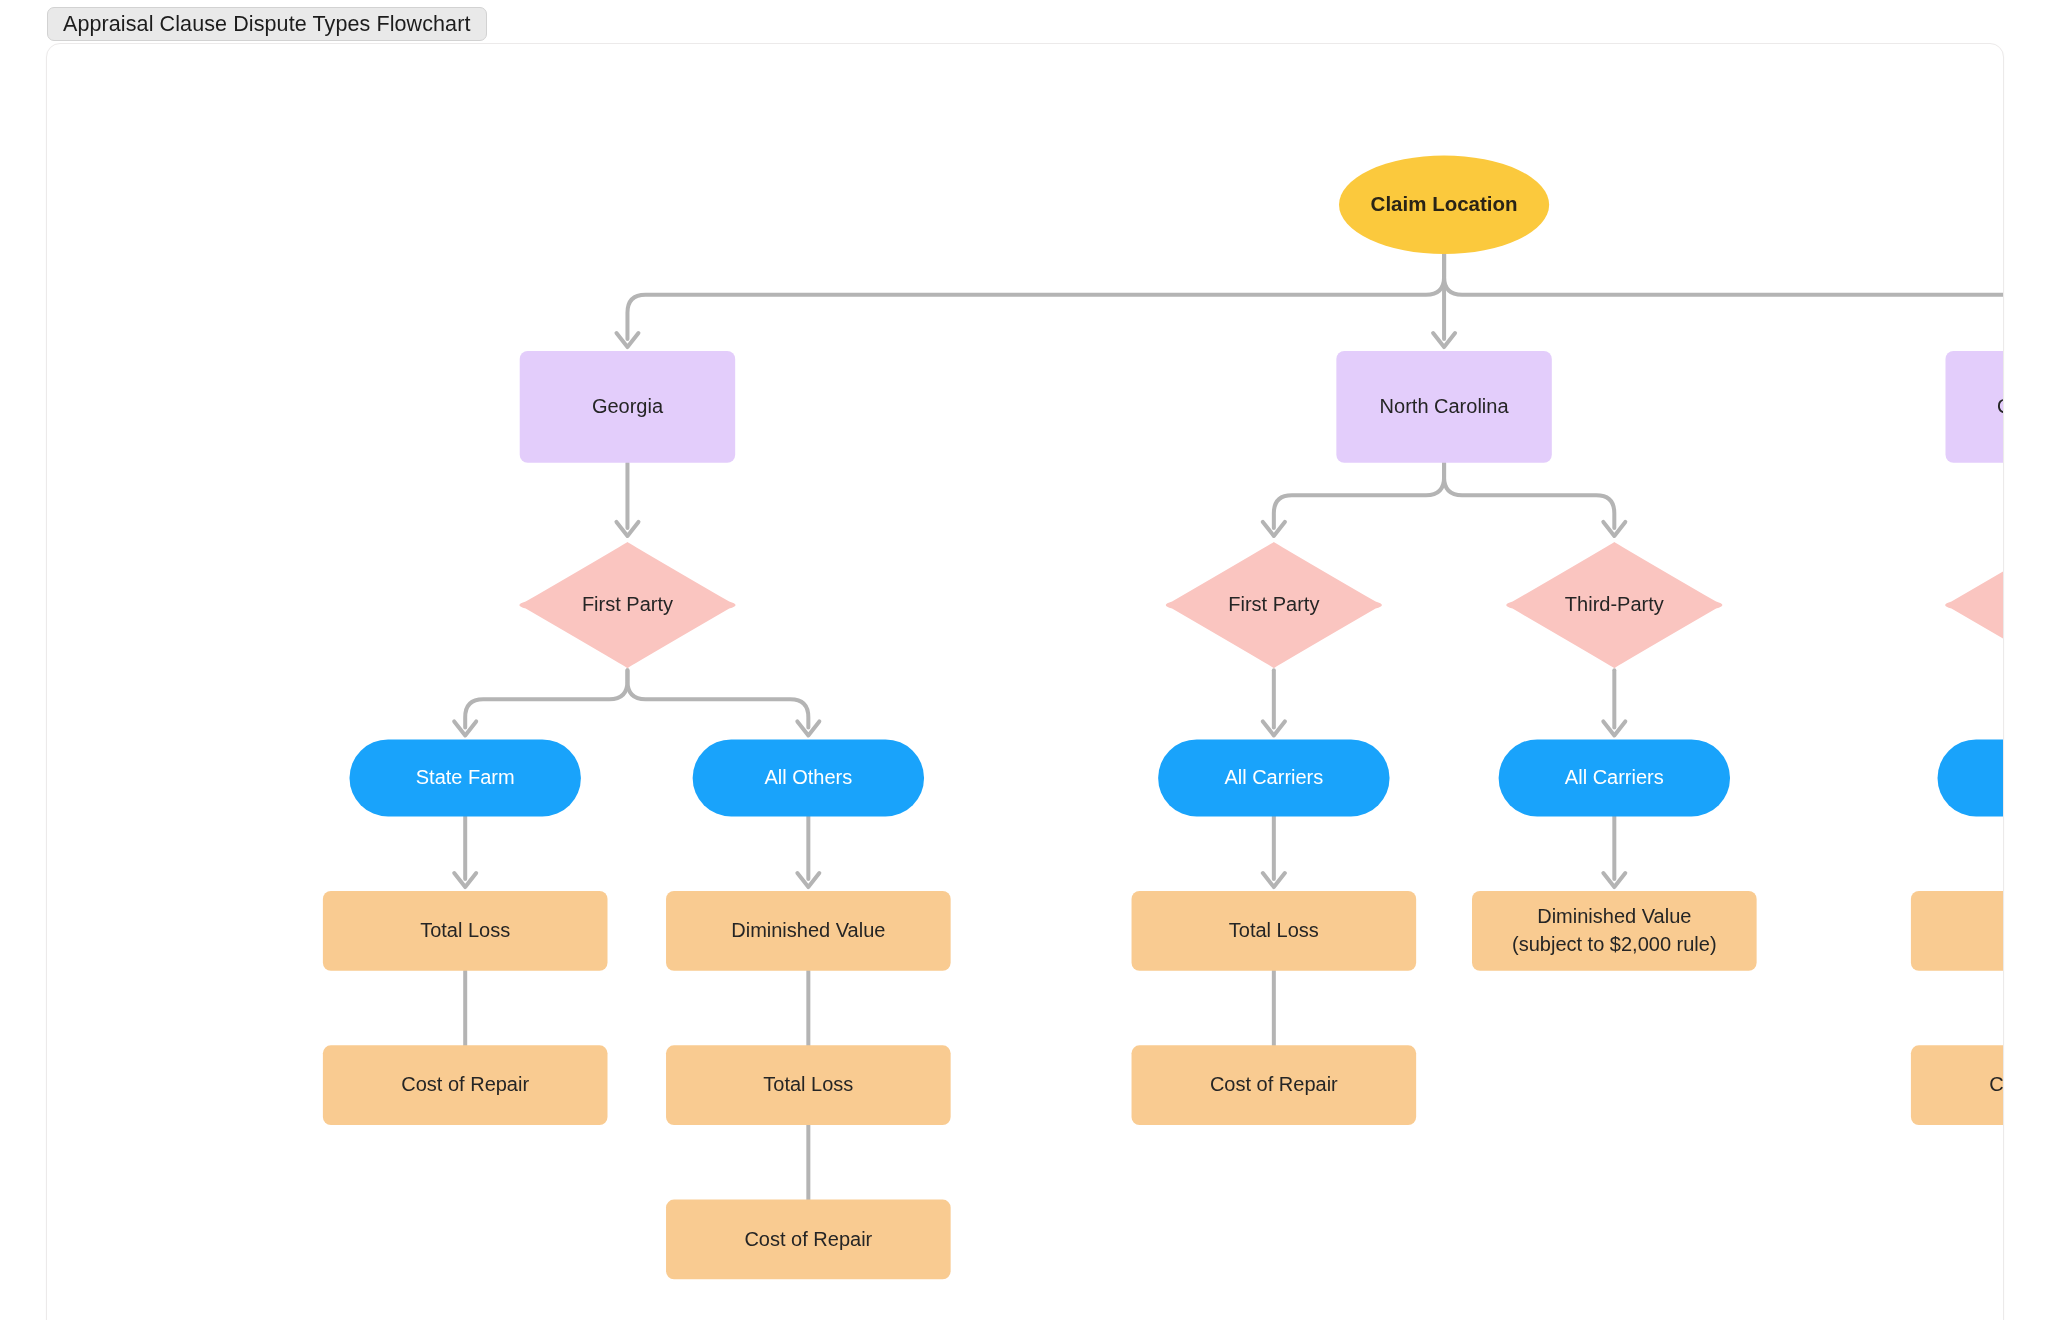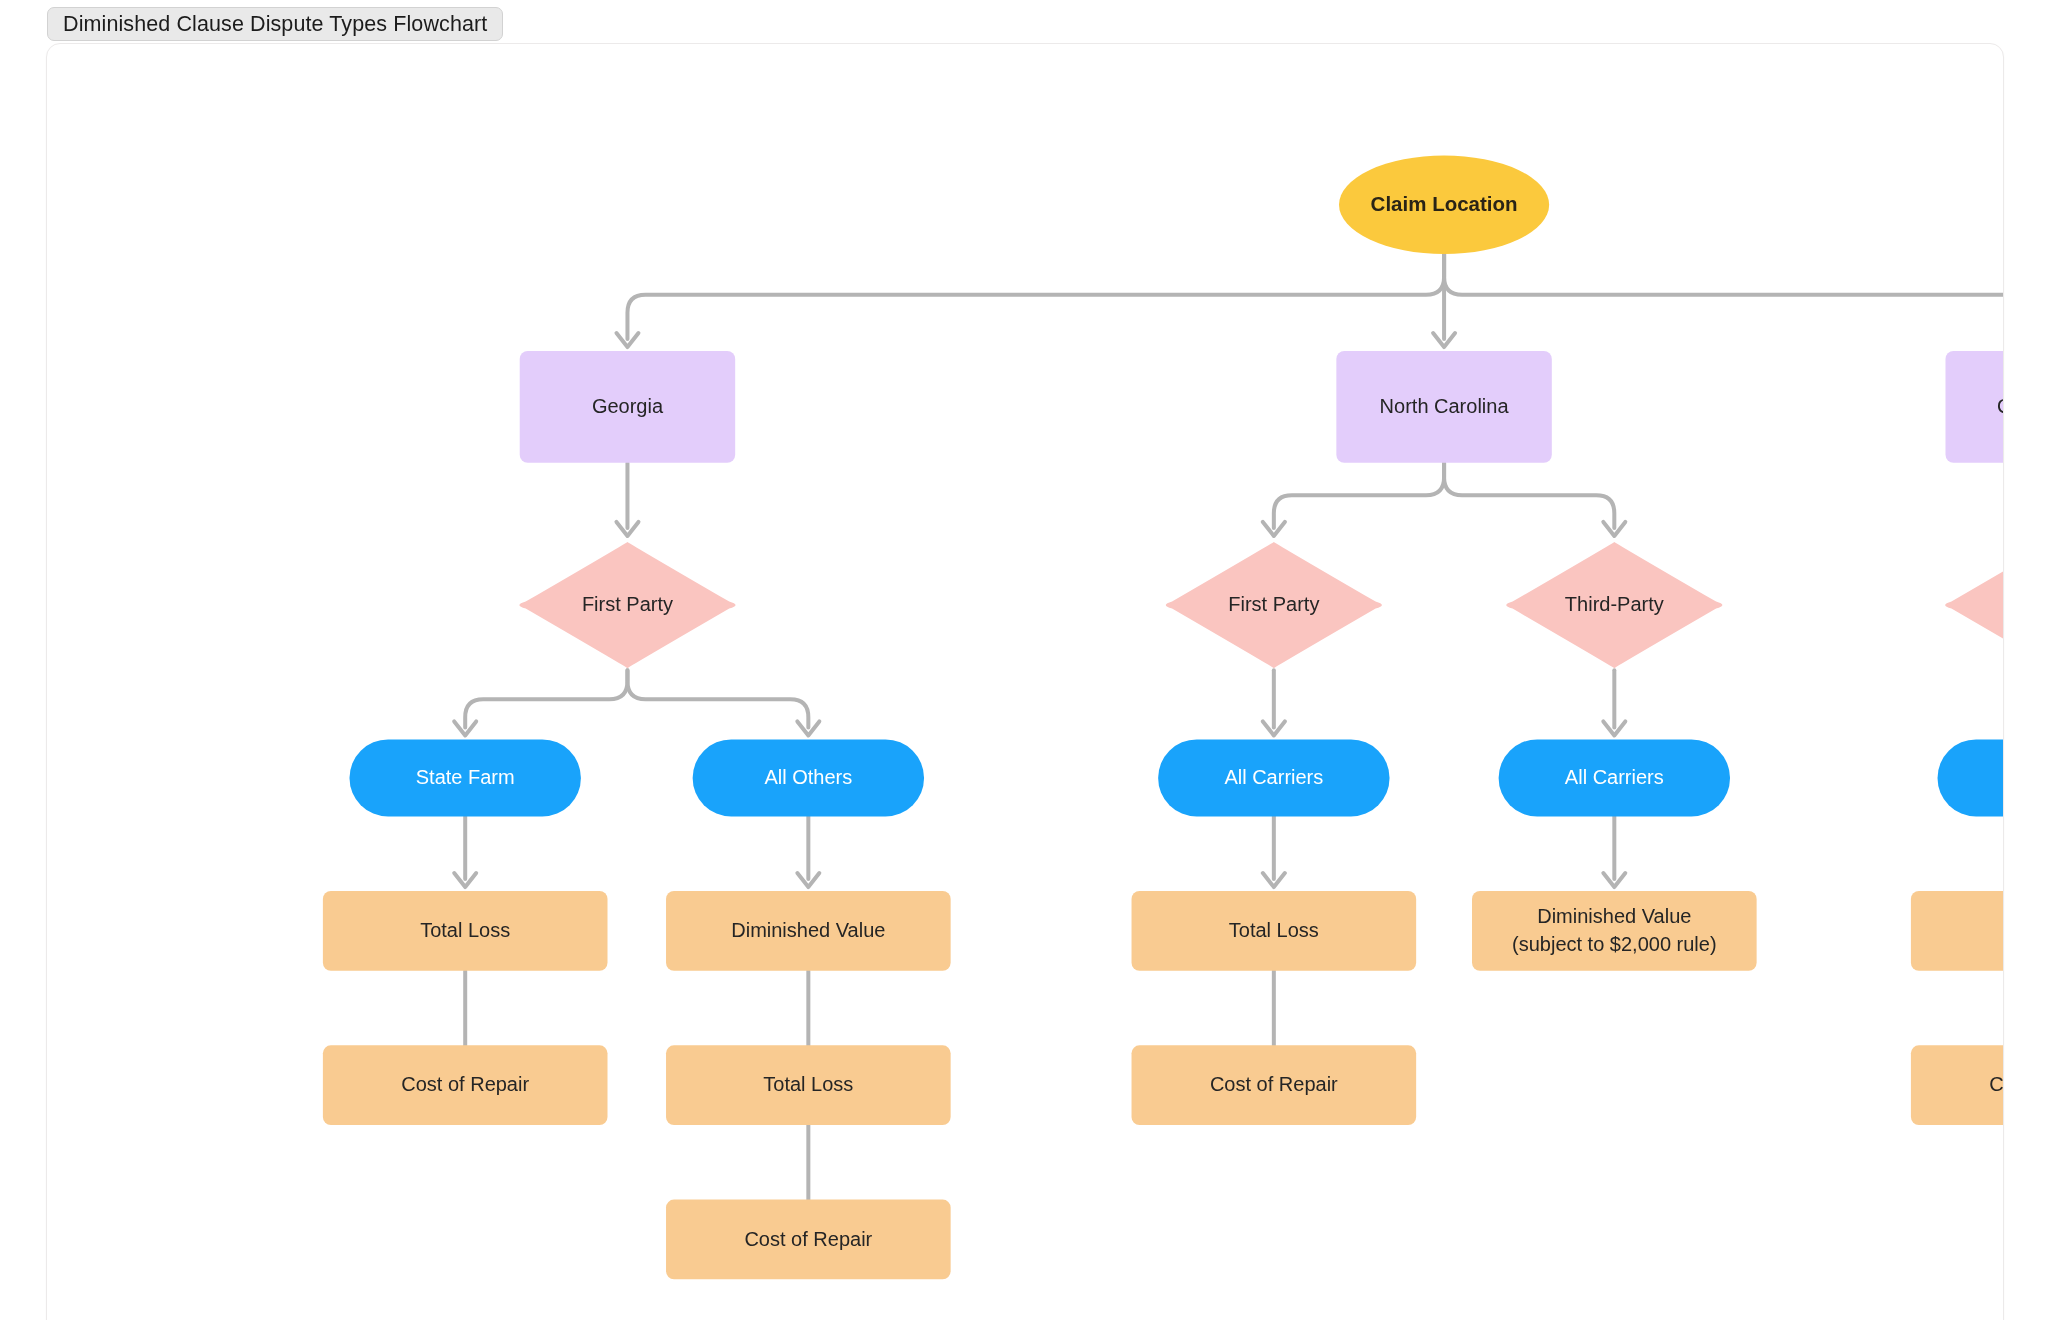--- a/index.html
+++ b/index.html
@@ -90,21 +90,21 @@
     stroke-linecap: round;
     stroke-linejoin: round;
   }
 </style>
 </head>
 <body>
 
 <div id="page">
 
   <div id="title-tab">
-    <span>Diminished Clause Dispute Types Flowchart</span>
+    <span>Appraisal Clause Dispute Types Flowchart</span>
   </div>
 
   <div id="canvas-panel">
     <svg id="flow-svg" viewBox="0 0 1958 1237">
       <g id="edges-layer">
           <path d="M 1397.0800000000002 209.94000000000003 L 1397.0800000000002 232.7178 Q 1397.0800000000002 250.7178 1379.0800000000002 250.7178 L 598.46 250.7178 Q 580.46 250.7178 580.46 268.7178 L 580.46 295.03000000000003" class="edge" stroke="#b4b4b4"></path>
           <path d="M 569.46 289.03000000000003 L 580.46 303.03000000000003 L 591.46 289.03000000000003" class="arrowhead" stroke="#b4b4b4"></path>
           <path d="M 1397.0800000000002 209.94000000000003 L 1397.0800000000002 295.03000000000003" class="edge" stroke="#b4b4b4"></path>
           <path d="M 1386.0800000000002 289.03000000000003 L 1397.0800000000002 303.03000000000003 L 1408.0800000000002 289.03000000000003" class="arrowhead" stroke="#b4b4b4"></path>
           <path d="M 1397.0800000000002 209.94000000000003 L 1397.0800000000002 232.7178 Q 1397.0800000000002 250.7178 1415.0800000000002 250.7178 L 1988.22 250.7178 Q 2006.22 250.7178 2006.22 268.7178 L 2006.22 295.03000000000003" class="edge" stroke="#b4b4b4"></path>

